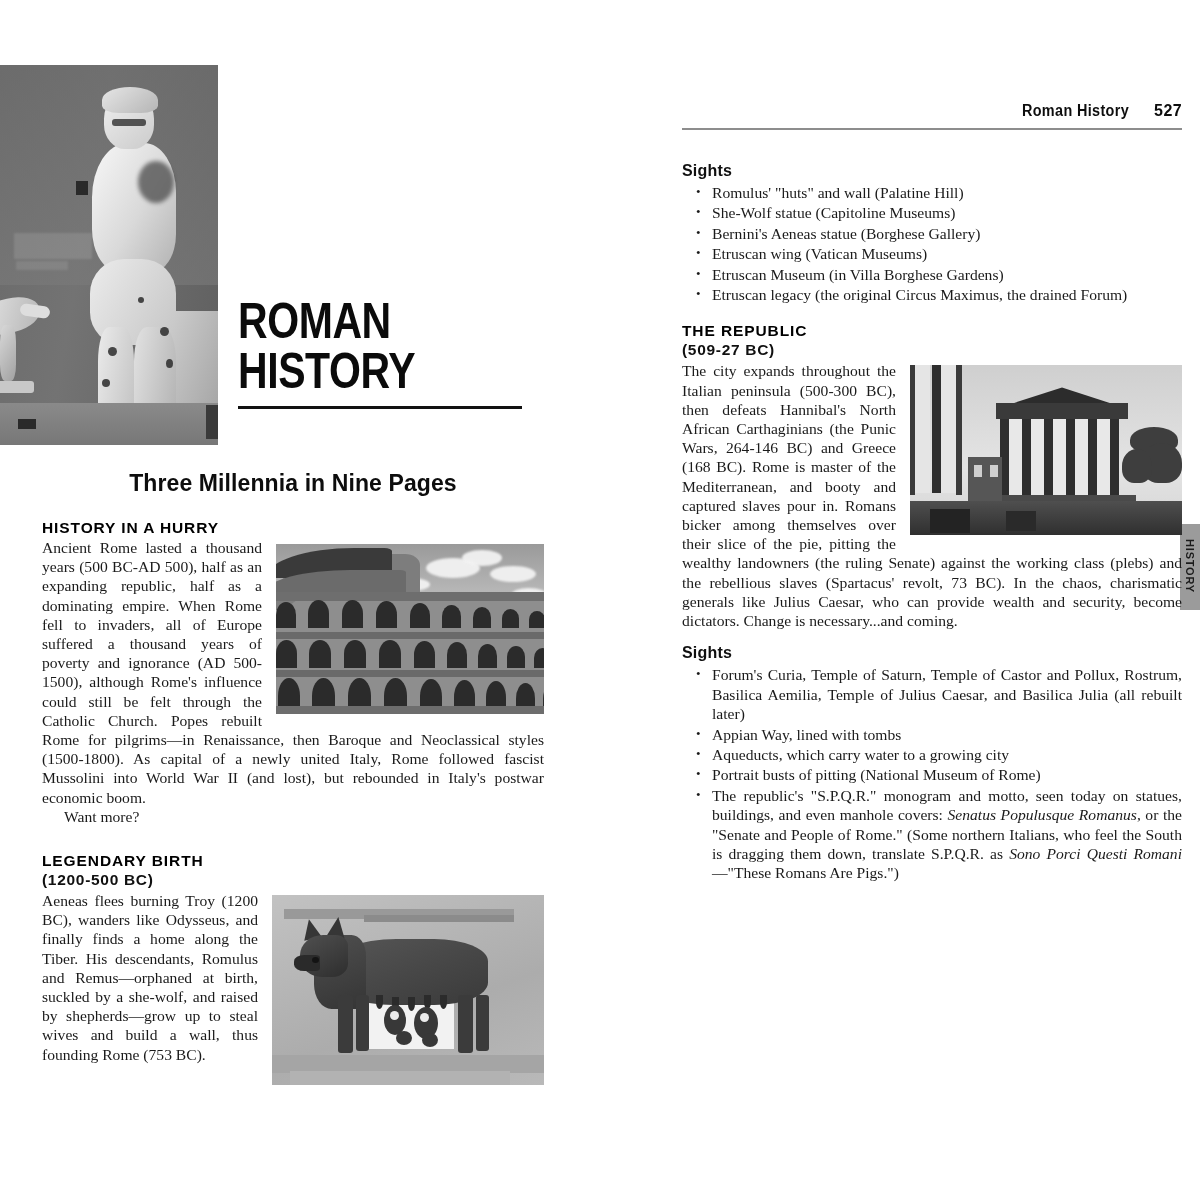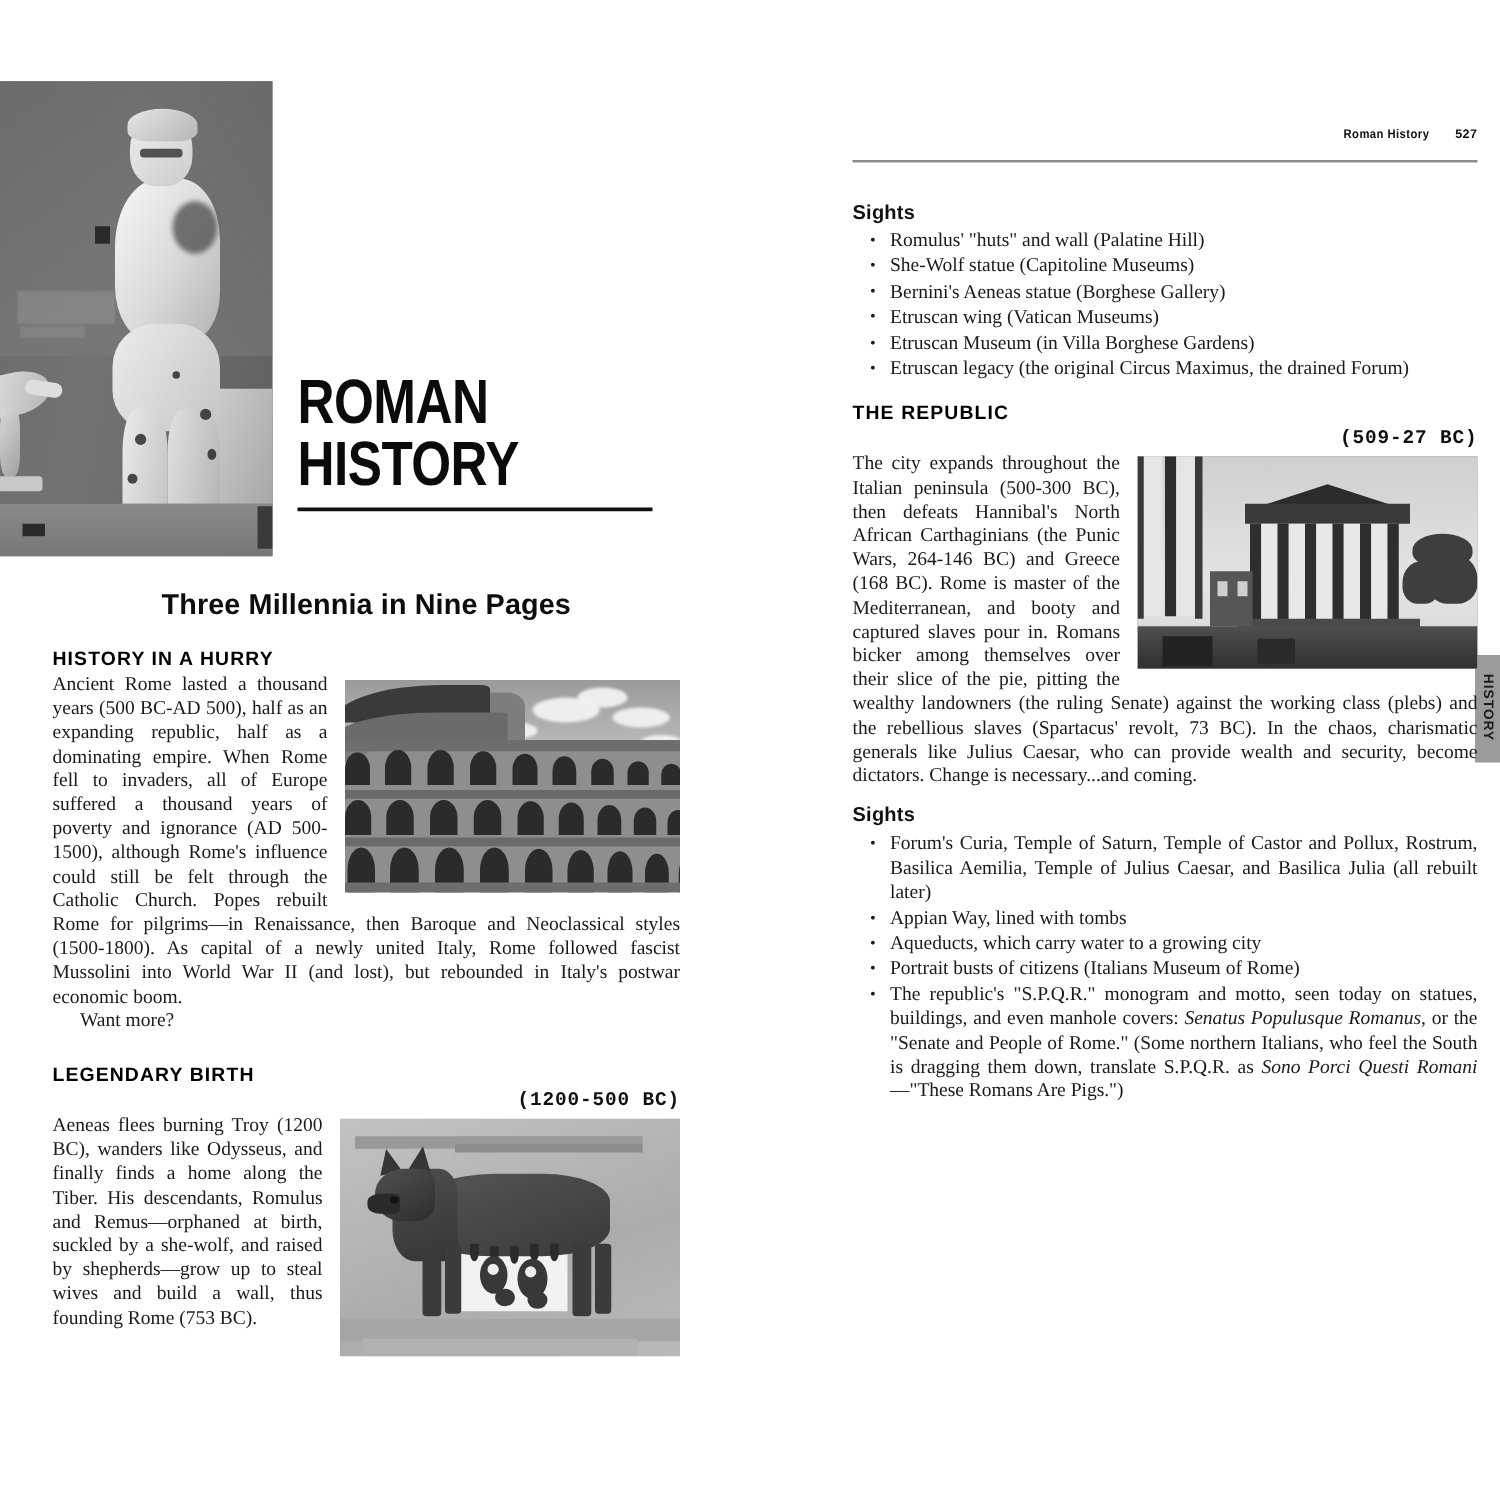--- a/index.html
+++ b/index.html
@@ -110,27 +110,26 @@
   }
   .sec-head {
     font-family: "Liberation Sans", sans-serif;
     font-weight: 700;
     font-size: 15.5px;
     letter-spacing: .9px;
     color: #000000;
     margin: 0 0 1px 0;
   }
   .sec-date {
-    font-family: Liberation Mono, monospace;
+    font-family: Liberation Sans, sans-serif;
     font-weight: 700;
     font-size: 15.5px;
     letter-spacing: .7px;
     color: #101010;
     margin: 0 0 2px 0;
-    text-align: right;
   }
   .body-par {
     font-size: 15.6px;
     line-height: 19.2px;
     text-align: justify;
     margin: 0;
     color: #1a1a1a;
   }
   .indent { text-indent: 22px; }
 
@@ -185,21 +184,21 @@
   .twin { position:absolute; background:#efece7; border-radius:50%; }
   .twin-d { position:absolute; background:#3b3833; border-radius:50%; }
   .white-gap { position:absolute; left:96px; top:96px; width:86px; height:58px; background:#f4f2ee; }
 
   
   #right-page { position:absolute; left:600px; top:0; width:600px; height:1200px; }
 
   #running-head {
     position:absolute; right:18px; top:102px;
     font-family:"Liberation Sans", sans-serif;
-    font-weight:700; font-size:10px; letter-spacing:.4px;
+    font-weight:700; font-size:16px; letter-spacing:.4px;
     color:#0d0d0d; white-space:nowrap;text-align:right;
   }
   #running-head .rh-title { transform: scaleX(.9); display:inline-block; }
   #running-head .rh-page { margin-left: 14px; }
   #head-rule {
     position:absolute; left:82px; top:128px; width:500px; height:2px; background:#8d8d8d;
   }
 
   #right-body { position:absolute; left:82px; top:148px; width:500px; }
 
@@ -478,21 +477,21 @@
         </div>
 
         <p class="body-par">The city expands throughout the Italian peninsula (500-300 BC), then defeats Hannibal's North African Carthaginians (the Punic Wars, 264-146 BC) and Greece (168 BC). Rome is master of the Mediterranean, and booty and captured slaves pour in. Romans bicker among themselves over their slice of the pie, pitting the wealthy landowners (the ruling Senate) against the working class (plebs) and the rebellious slaves (Spartacus' revolt, 73 BC). In the chaos, charismatic generals like Julius Caesar, who can provide wealth and security, become dictators. Change is necessary...and coming.</p>
       </div>
 
       <div class="sights-head">Sights</div>
       <ul class="sights">
         <li>Forum's Curia, Temple of Saturn, Temple of Castor and Pollux, Rostrum, Basilica Aemilia, Temple of Julius Caesar, and Basilica Julia (all rebuilt later)</li>
         <li>Appian Way, lined with tombs</li>
         <li>Aqueducts, which carry water to a growing city</li>
-        <li>Portrait busts of citizens (Italians Museum of Rome)</li>
+        <li>Portrait busts of pitting (National Museum of Rome)</li>
         <li>
           <span>The republic's "S.P.Q.R." monogram and motto, seen today on statues, buildings, and even manhole covers: </span><i class="it">Senatus Populusque Romanus</i><span>, or the "Senate and People of Rome." (Some northern Italians, who feel the South is dragging them down, translate S.P.Q.R. as </span><i class="it">Sono Porci Questi Romani</i><span>—"These Romans Are Pigs.")</span>
         </li>
       </ul>
 
     </div>
   </div>
 
 </div>
 

